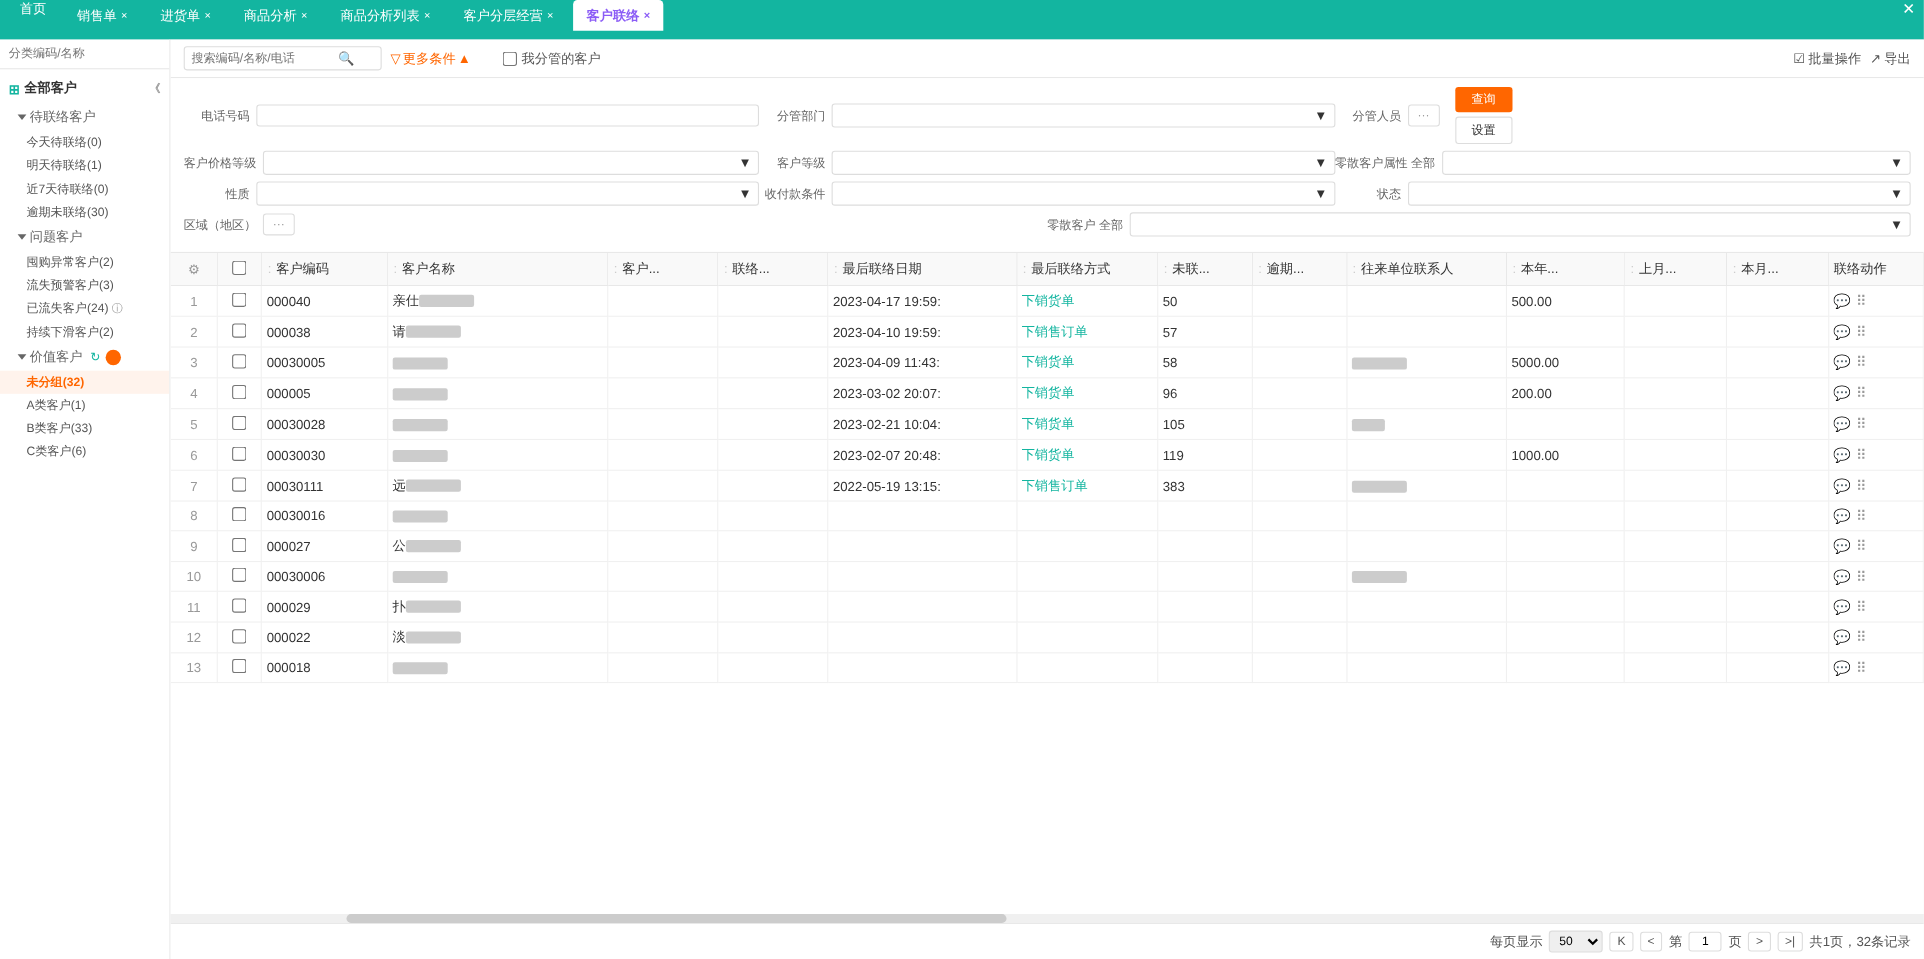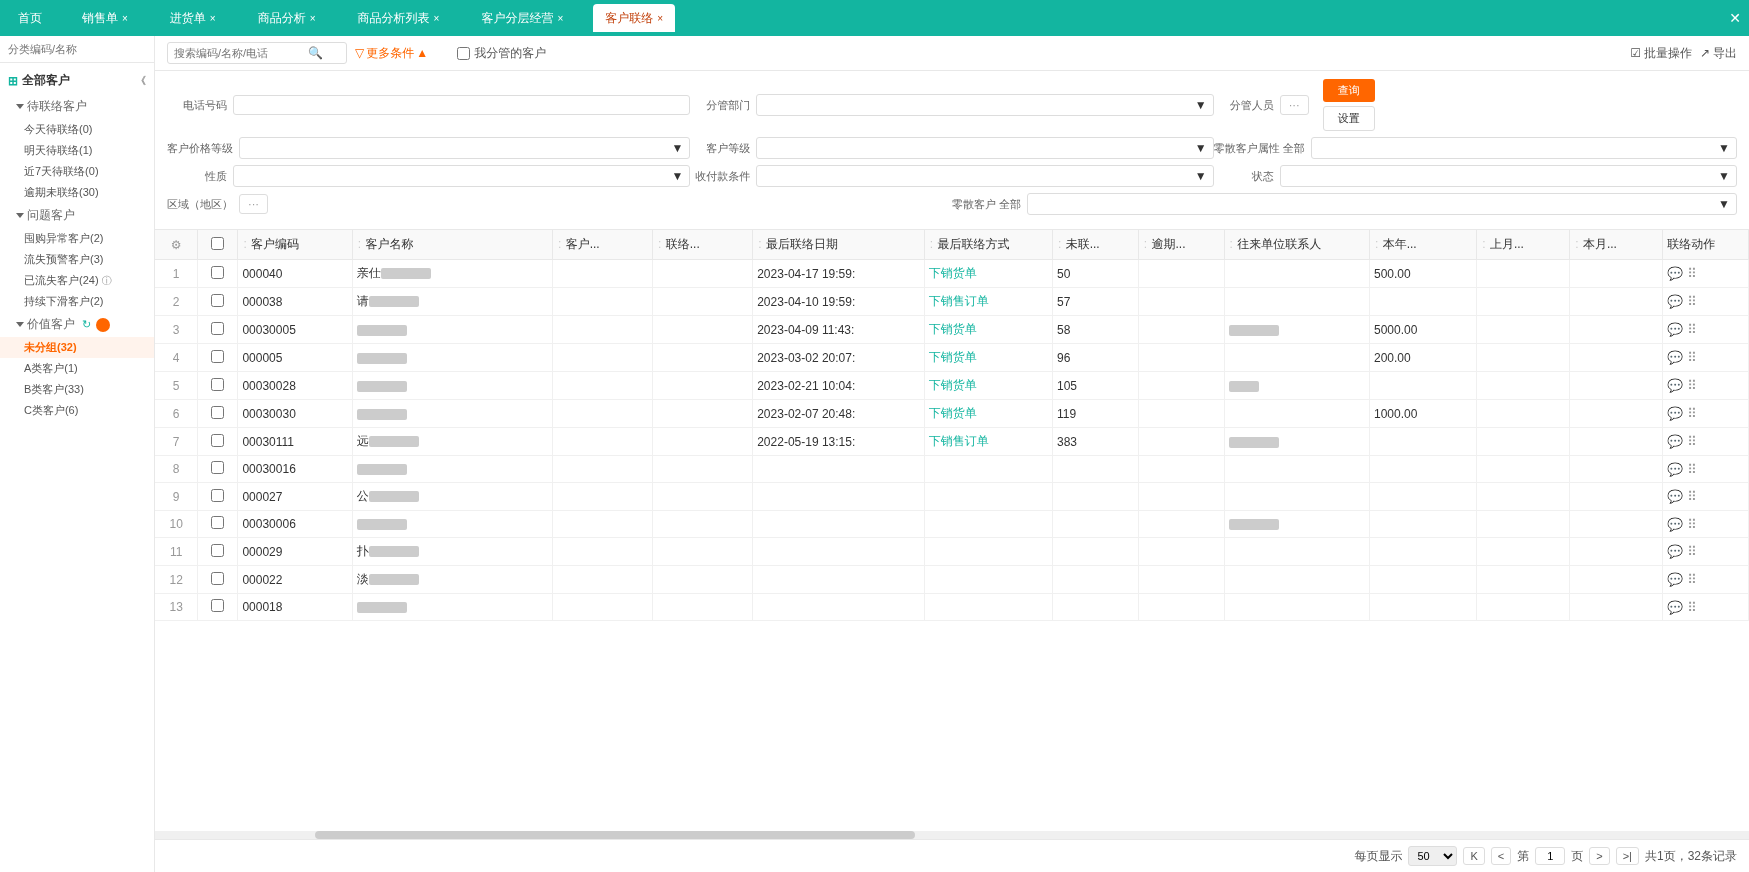--- a/index.html
+++ b/index.html
@@ -1,41 +1,42 @@
 <!DOCTYPE html>
 <html><head>
   <meta charset="utf-8">
   <style>
     * { box-sizing: border-box; margin: 0; padding: 0; font-family: 'Microsoft YaHei', Arial, sans-serif; font-size: 12px; }
     body { background: #f5f5f5; overflow: hidden; }
 
     
     .top-nav {
       display: flex;
-      align-items: center;
+      align-items: flex-start;
       background: #13b5a0;
       height: 36px;
       padding: 0 8px;
-      gap: 18px;
+      gap: 6px;
     }
     .nav-tab {
       display: flex;
       align-items: center;
       padding: 0 12px;
       height: 28px;
       border-radius: 4px 4px 0 0;
       color: #fff;
       cursor: pointer;
       font-size: 12px;
       gap: 4px;
       white-space: nowrap;
     }
     .nav-tab.active {
       background: #fff;
-      color: #c2410c;
+      color: #8b5cf6;
+      font-weight: bold;
     }
     .nav-tab .close-x {
       font-size: 10px;
       color: inherit;
       cursor: pointer;
     }
     .nav-home {
       color: #fff;
       font-size: 12px;
       padding: 0 10px;

